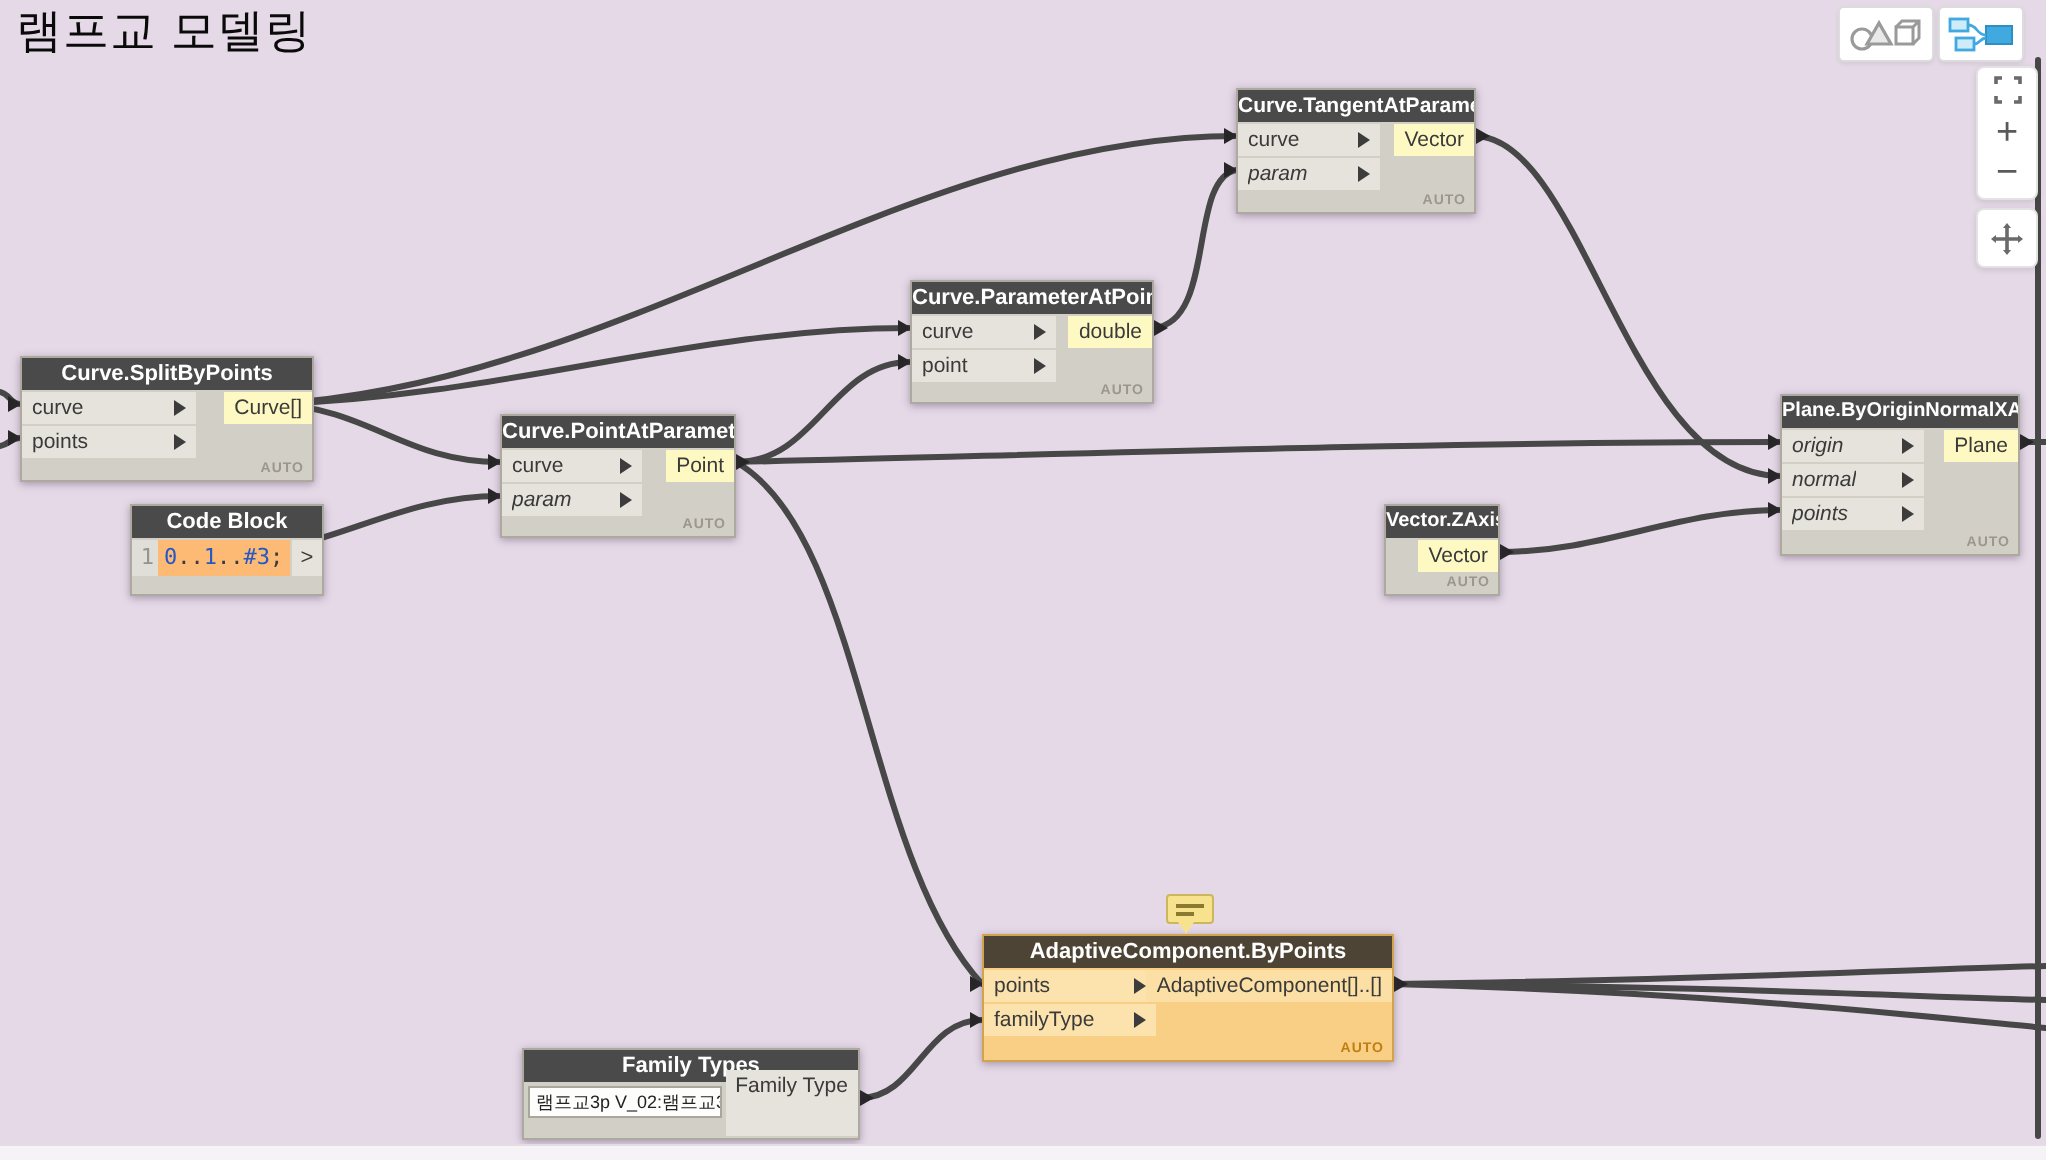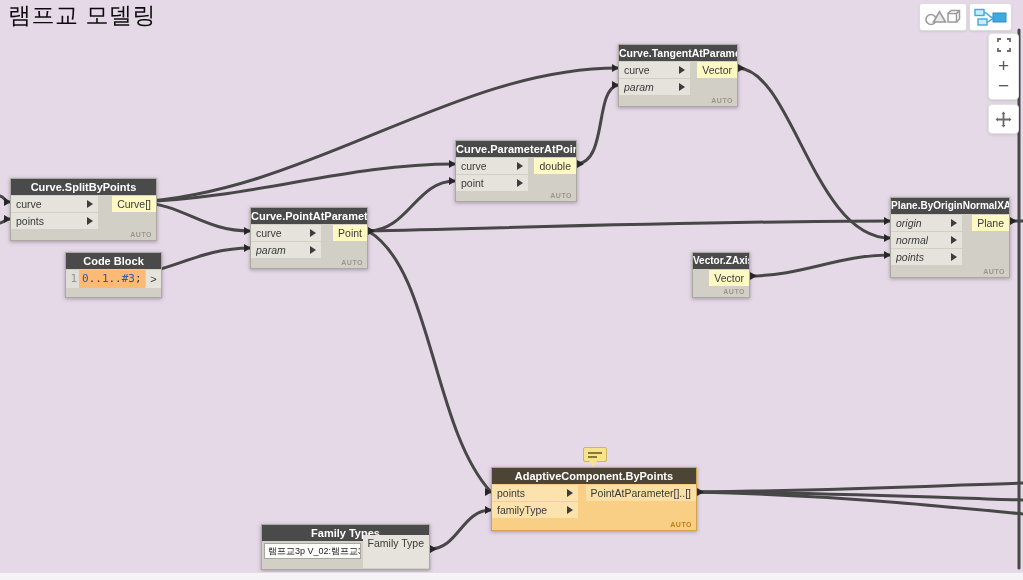--- a/index.html
+++ b/index.html
@@ -263,21 +263,21 @@
     <div class="nhead">AdaptiveComponent.ByPoints</div>
     <div class="ports">
       <div class="prow">
         <span class="plabel">points</span>
         <span class="chev"></span>
       </div>
       <div class="prow">
         <span class="plabel">familyType</span>
         <span class="chev"></span>
       </div>
-      <div class="obox">PointAtParameter[]..[]</div>
+      <div class="obox">AdaptiveComponent[]..[]</div>
     </div>
     <div class="lacing">AUTO</div>
   </div>
 
   <div class="node" style="left:261px; top:524px; width:169px; height:46px;">
     <div class="nhead">Family Types</div>
     <div class="frow">
       <div class="dropdown">
         <span>램프교3p V_02:램프교3p V_02</span>
 

